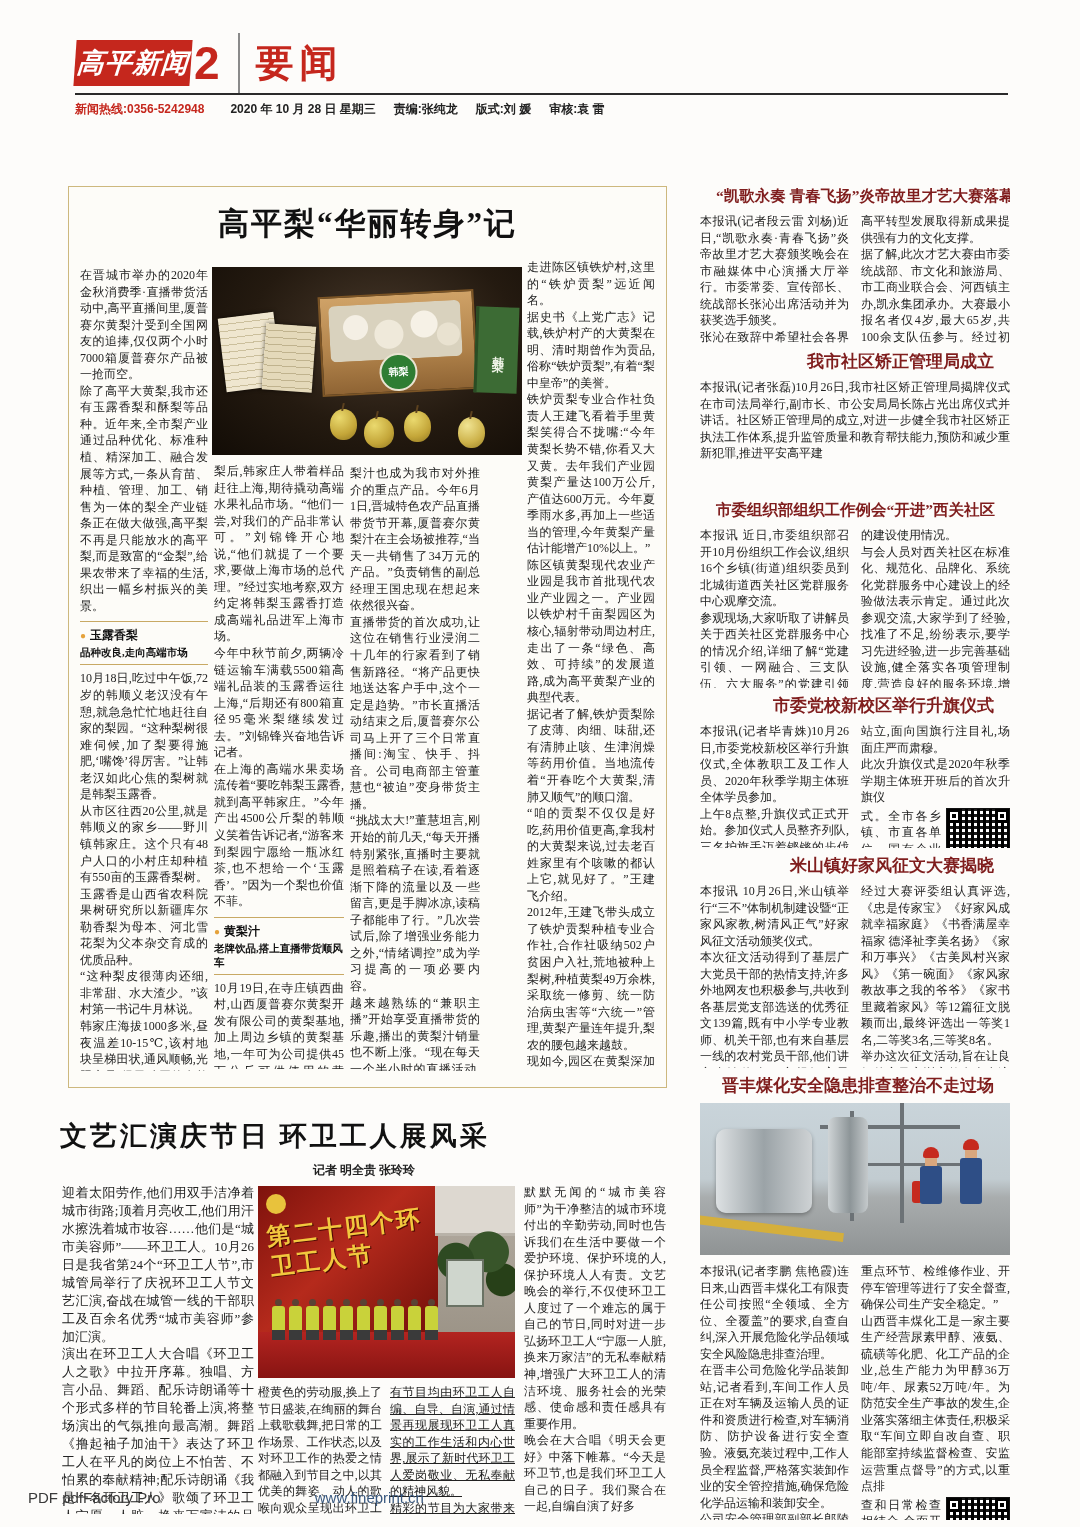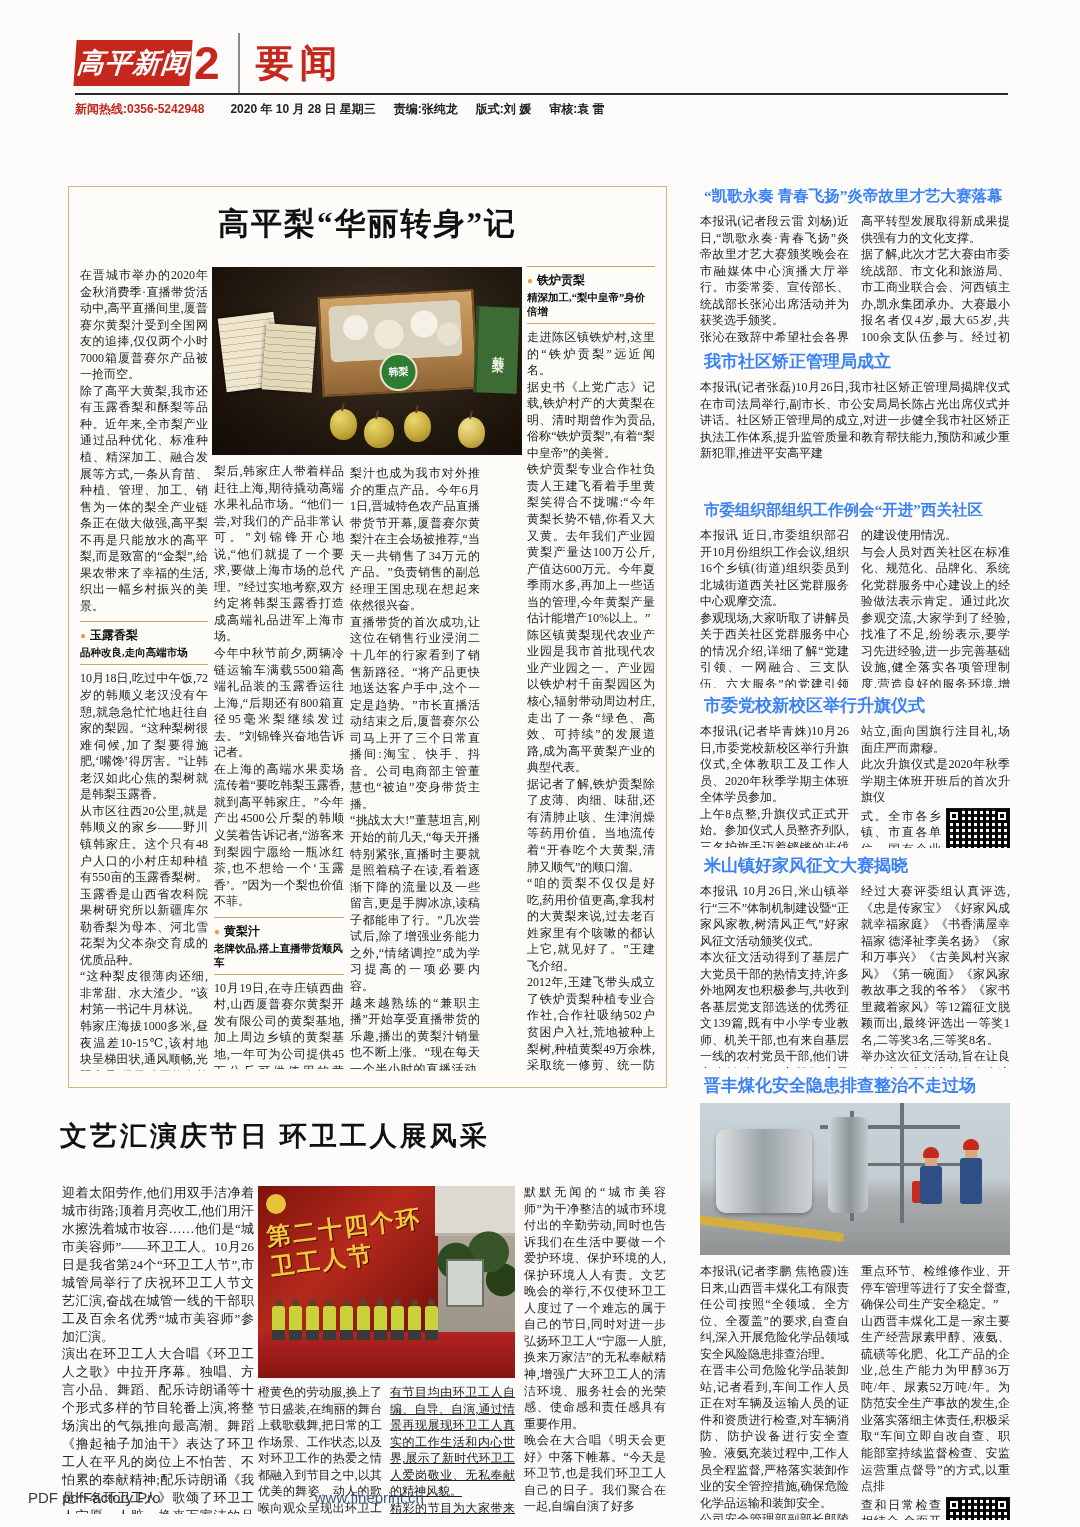--- a/index.html
+++ b/index.html
@@ -58,21 +58,21 @@
         writing-mode:vertical-rl;letter-spacing:4px;border-left:3px solid #2a4d24;}
   .pear{position:absolute;width:27px;height:31px;border-radius:50% 50% 47% 47%;
         background:radial-gradient(circle at 35% 28%,#ead96e,#c4a639 60%,#8f7520);}
   .pear::before{content:"";position:absolute;left:12px;top:-6px;width:2px;height:8px;background:#5d421f;transform:rotate(12deg);}
   .pear.p1{left:118px;top:142px;}
   .pear.p2{left:152px;top:150px;width:30px;}
   .pear.p3{left:192px;top:144px;}
   .pear.p4{left:246px;top:150px;background:radial-gradient(circle at 35% 28%,#f0e493,#cdb24a 60%,#9a8026);}
   
   .art{position:absolute;left:700px;width:310px;overflow:hidden;}
-  .art h3{margin:0 4px 6px;text-align:left;font-size:17px;font-weight:bold;color:#3b82f6;white-space:nowrap;letter-spacing:0px;}
+  .art h3{margin:0 16px 6px;text-align:right;font-size:17px;font-weight:bold;color:#7f1d1d;white-space:nowrap;letter-spacing:0px;}
   .art.h-long h3{font-size:15.5px;}
   .cols{display:flex;gap:12px;}
   .cols .col{flex:1;min-width:0;}
   .qr-row{display:flex;gap:5px;margin-top:2px;}
   .qr-side{flex:1;min-width:0;}
   .qr-block{width:64px;flex:0 0 64px;}
   .qr{position:relative;width:62px;height:62px;border:1px solid #111;
       background:repeating-linear-gradient(0deg,rgba(0,0,0,.9) 0 3px,transparent 3px 6px),
                  repeating-linear-gradient(90deg,#000 0 3px,#fff 3px 6px);}
   .fp{position:absolute;width:14px;height:14px;background:#fff;border:3px solid #000;box-sizing:border-box;}
@@ -191,24 +191,20 @@
   <div class="mcol c3 col-clip">
     <div class="bt">梨汁也成为我市对外推介的重点产品。今年6月1日,晋城特色农产品直播带货节开幕,厦普赛尔黄梨汁在主会场被推荐,“当天一共销售了34万元的产品。”负责销售的副总经理王国忠现在想起来依然很兴奋。
 直播带货的首次成功,让这位在销售行业浸润二十几年的行家看到了销售新路径。“将产品更快地送达客户手中,这个一定是趋势。”市长直播活动结束之后,厦普赛尔公司马上开了三个日常直播间:淘宝、快手、抖音。公司电商部主管董慧也“被迫”变身带货主播。
 “挑战太大!”董慧坦言,刚开始的前几天,“每天开播特别紧张,直播时主要就是照着稿子在读,看着逐渐下降的流量以及一些留言,更是手脚冰凉,读稿子都能串了行。”几次尝试后,除了增强业务能力之外,“情绪调控”成为学习提高的一项必要内容。
 越来越熟练的“兼职主播”开始享受直播带货的乐趣,播出的黄梨汁销量也不断上涨。“现在每天一个半小时的直播活动,每个直播间都能卖出二三百箱产品。”
 “我们一定会重视直播带货这个新渠道,让更多的好产品走向全国,这是我们努力的一个方向。”王国忠表示。
 作为“中国名牌产品”的黄梨汁,正搭上直播带货的顺风车走向全国。</div>
   </div>
 
   <div class="mcol c4 col-clip">
-    <div class="subhead">
-      <div class="kick"><span class="dot">●</span><span>铁炉贡梨</span></div>
-      <div class="sub">精深加工,“梨中皇帝”身价倍增</div>
-    </div>
     <div class="bt">走进陈区镇铁炉村,这里的“铁炉贡梨”远近闻名。
 据史书《上党广志》记载,铁炉村产的大黄梨在明、清时期曾作为贡品,俗称“铁炉贡梨”,有着“梨中皇帝”的美誉。
 铁炉贡梨专业合作社负责人王建飞看着手里黄梨笑得合不拢嘴:“今年黄梨长势不错,你看又大又黄。去年我们产业园黄梨产量达100万公斤,产值达600万元。今年夏季雨水多,再加上一些适当的管理,今年黄梨产量估计能增产10%以上。”
 陈区镇黄梨现代农业产业园是我市首批现代农业产业园之一。产业园以铁炉村千亩梨园区为核心,辐射带动周边村庄,走出了一条“绿色、高效、可持续”的发展道路,成为高平黄梨产业的典型代表。
 据记者了解,铁炉贡梨除了皮薄、肉细、味甜,还有清肺止咳、生津润燥等药用价值。当地流传着“开春吃个大黄梨,清肺又顺气”的顺口溜。
 “咱的贡梨不仅仅是好吃,药用价值更高,拿我村的大黄梨来说,过去老百姓家里有个咳嗽的都认上它,就见好了。”王建飞介绍。
 2012年,王建飞带头成立了铁炉贡梨种植专业合作社,合作社吸纳502户贫困户入社,荒地被种上梨树,种植黄梨49万余株,采取统一修剪、统一防治病虫害等“六统一”管理,黄梨产量连年提升,梨农的腰包越来越鼓。
 现如今,园区在黄梨深加工上下足了功夫,研发出了梨膏、梨糖、梨饼等高端产品。“原来几块钱的黄梨,现在就变成了宝贝。”几十块钱的产品,市场也十分看好。
 秋风起,梨飘香。高平梨不再只是街市里的寻常果品,它正以满足上海等地高端果品市场的“铁炉贡梨”,来自“将来福地”的名优产品……(曹毅)</div>
   </div>
@@ -313,20 +309,21 @@
             </div>
           <div class="qr-cap">扫码观看视频</div>
         </div>
       </div>
     </div>
   </div>
 </article>
 
 <section class="bottom-art">
   <h2>文艺汇演庆节日  环卫工人展风采</h2>
+  <div class="byline">记者 明全贵 张玲玲</div>
 
   <div class="b-c1 col-clip">
     <div class="bt">迎着太阳劳作,他们用双手洁净着城市街路;顶着月亮收工,他们用汗水擦洗着城市妆容……他们是“城市美容师”——环卫工人。10月26日是我省第24个“环卫工人节”,市城管局举行了庆祝环卫工人节文艺汇演,奋战在城管一线的干部职工及百余名优秀“城市美容师”参加汇演。
 演出在环卫工人大合唱《环卫工人之歌》中拉开序幕。独唱、方言小品、舞蹈、配乐诗朗诵等十个形式多样的节目轮番上演,将整场演出的气氛推向最高潮。舞蹈《撸起袖子加油干》表达了环卫工人在平凡的岗位上不怕苦、不怕累的奉献精神;配乐诗朗诵《我是一名环卫工人》歌颂了环卫工人宁愿一人脏、换来万家洁的品格;三句半《垃圾分类》语言诙谐幽默,展现了环卫工人为了城市的整洁所付出的汗水,也表达了环卫工人的心声……
 文艺演出中,环卫工人们脱下</div>
   </div>
 
   <div class="photo-stage">
     <div class="backdrop"></div>
     <div class="emblem"></div>

